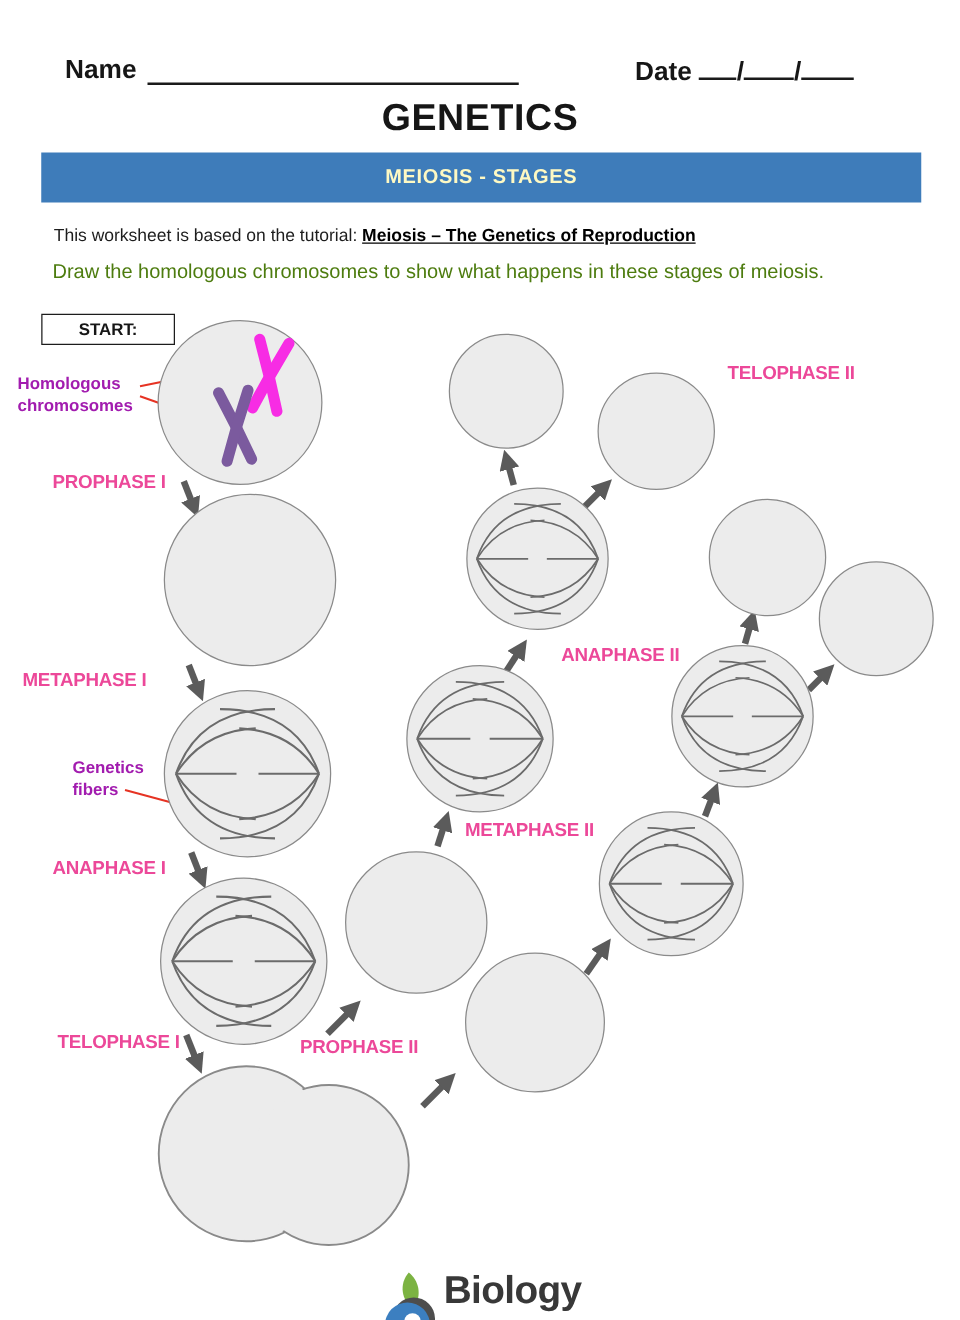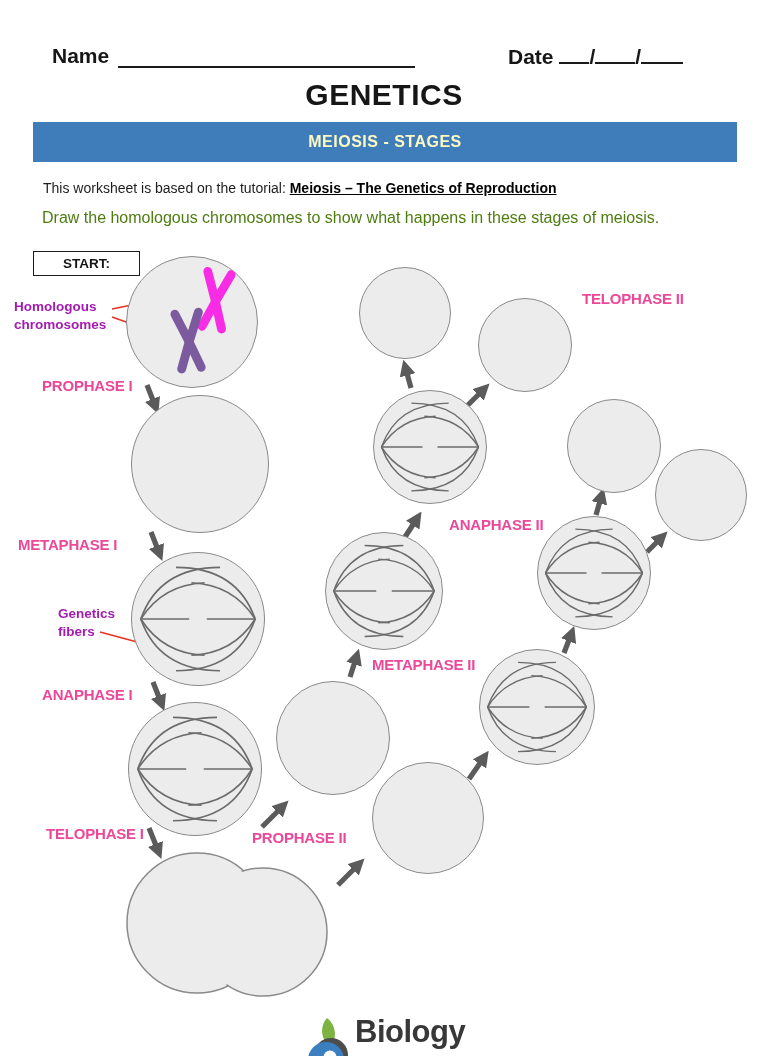--- a/index.html
+++ b/index.html
@@ -42,21 +42,21 @@
   .c-telo2ra{left:567px;top:154px;width:94px;height:94px;}
   .c-telo2rb{left:655px;top:204px;width:92px;height:92px;}
   .telo1-svg{position:absolute;left:122px;top:606px;}
   .overlay{position:absolute;left:0;top:0;width:768px;height:811px;pointer-events:none;}
 
   .stage-label{position:absolute;font-size:15px;font-weight:bold;color:#ec4899;white-space:nowrap;letter-spacing:-0.2px;}
   .l-pro1 {left:42px; top:132px;}
   .l-meta1{left:18px; top:291px;}
   .l-ana1 {left:42px; top:441px;}
   .l-telo1{left:46px; top:580px;}
-  .l-pro2 {left:252px;top:584px;}
+  .l-pro2 {left:240px;top:584px;}
   .l-meta2{left:372px;top:411px;}
   .l-ana2 {left:449px;top:271px;}
   .l-telo2{left:582px;top:45px;}
   .annot{position:absolute;font-size:13.5px;font-weight:bold;color:#a21caf;line-height:1.3;}
   .a-homologous{left:14px;top:53px;}
   .a-spindle{left:58px;top:360px;}
   .start-box{position:absolute;left:33px;top:6px;border:1.6px solid #1c1c1c;background:#ffffff;
     padding:4px 29px;font-size:13.5px;font-weight:bold;}
 
   

